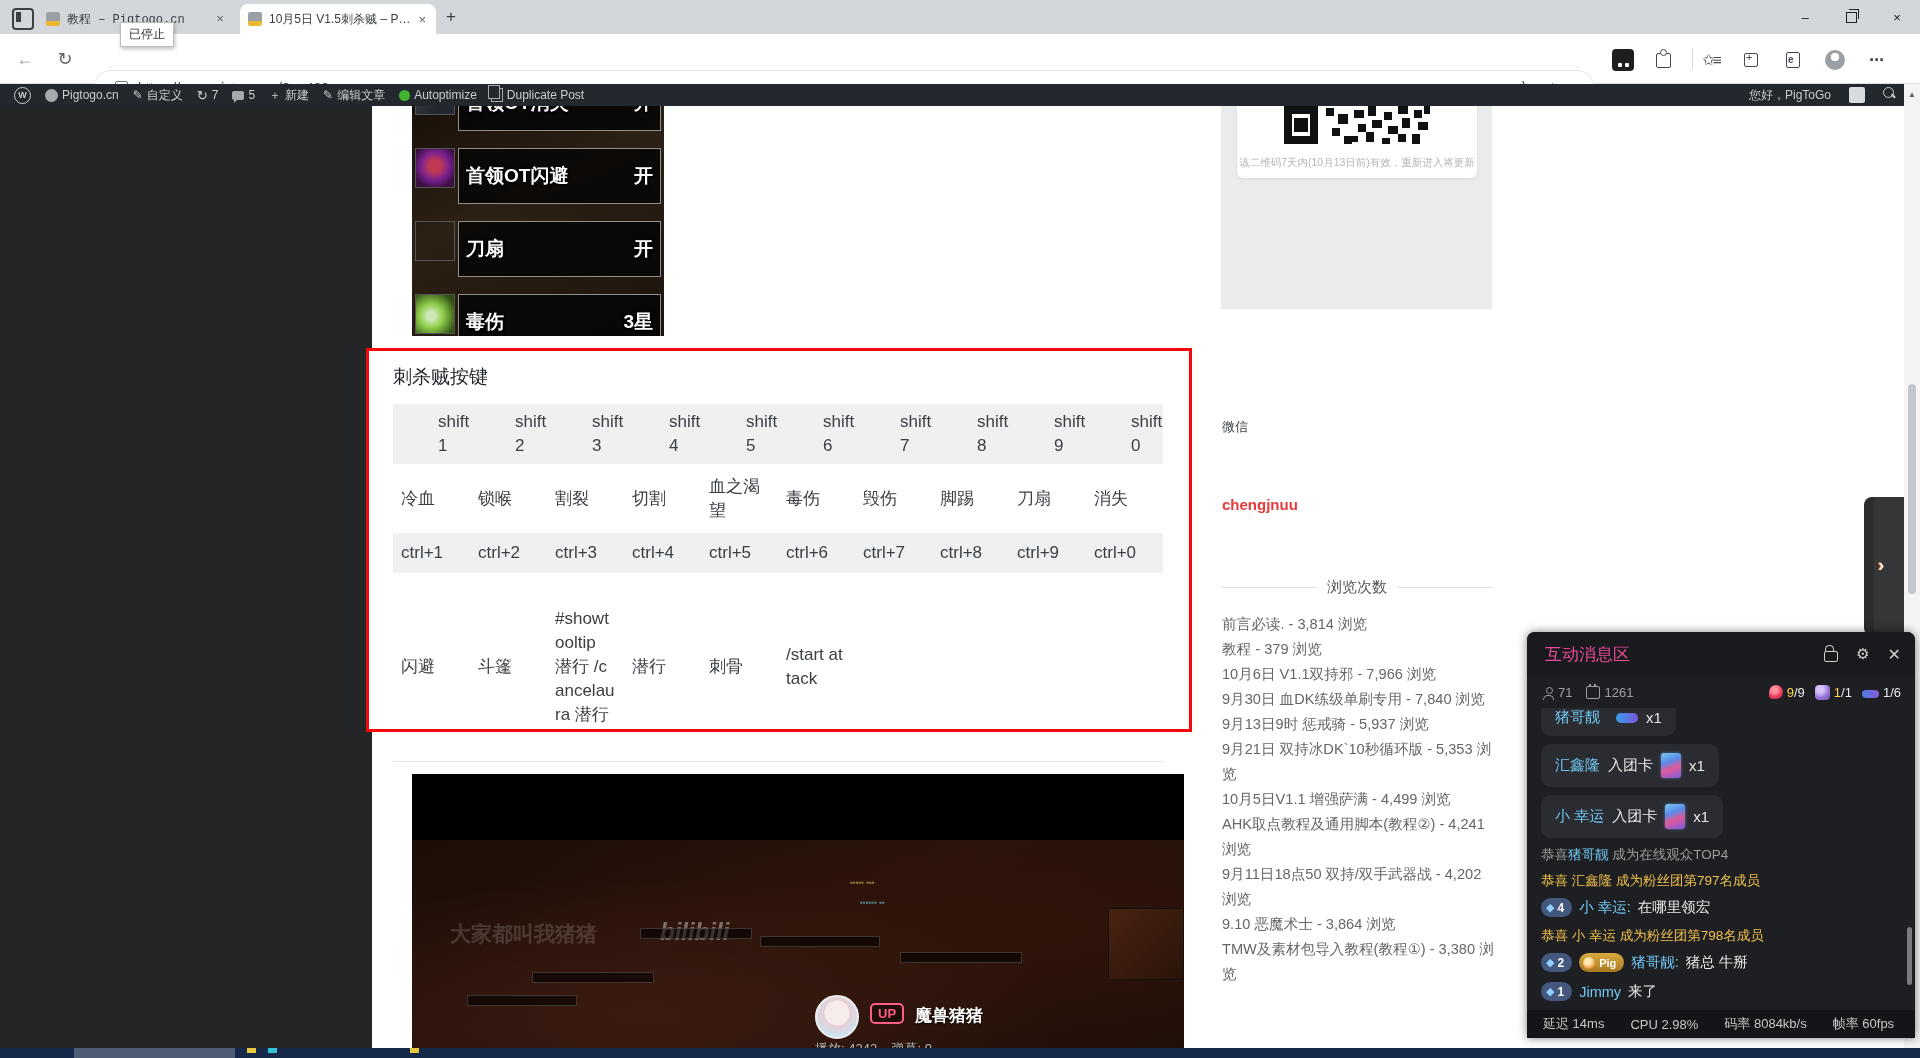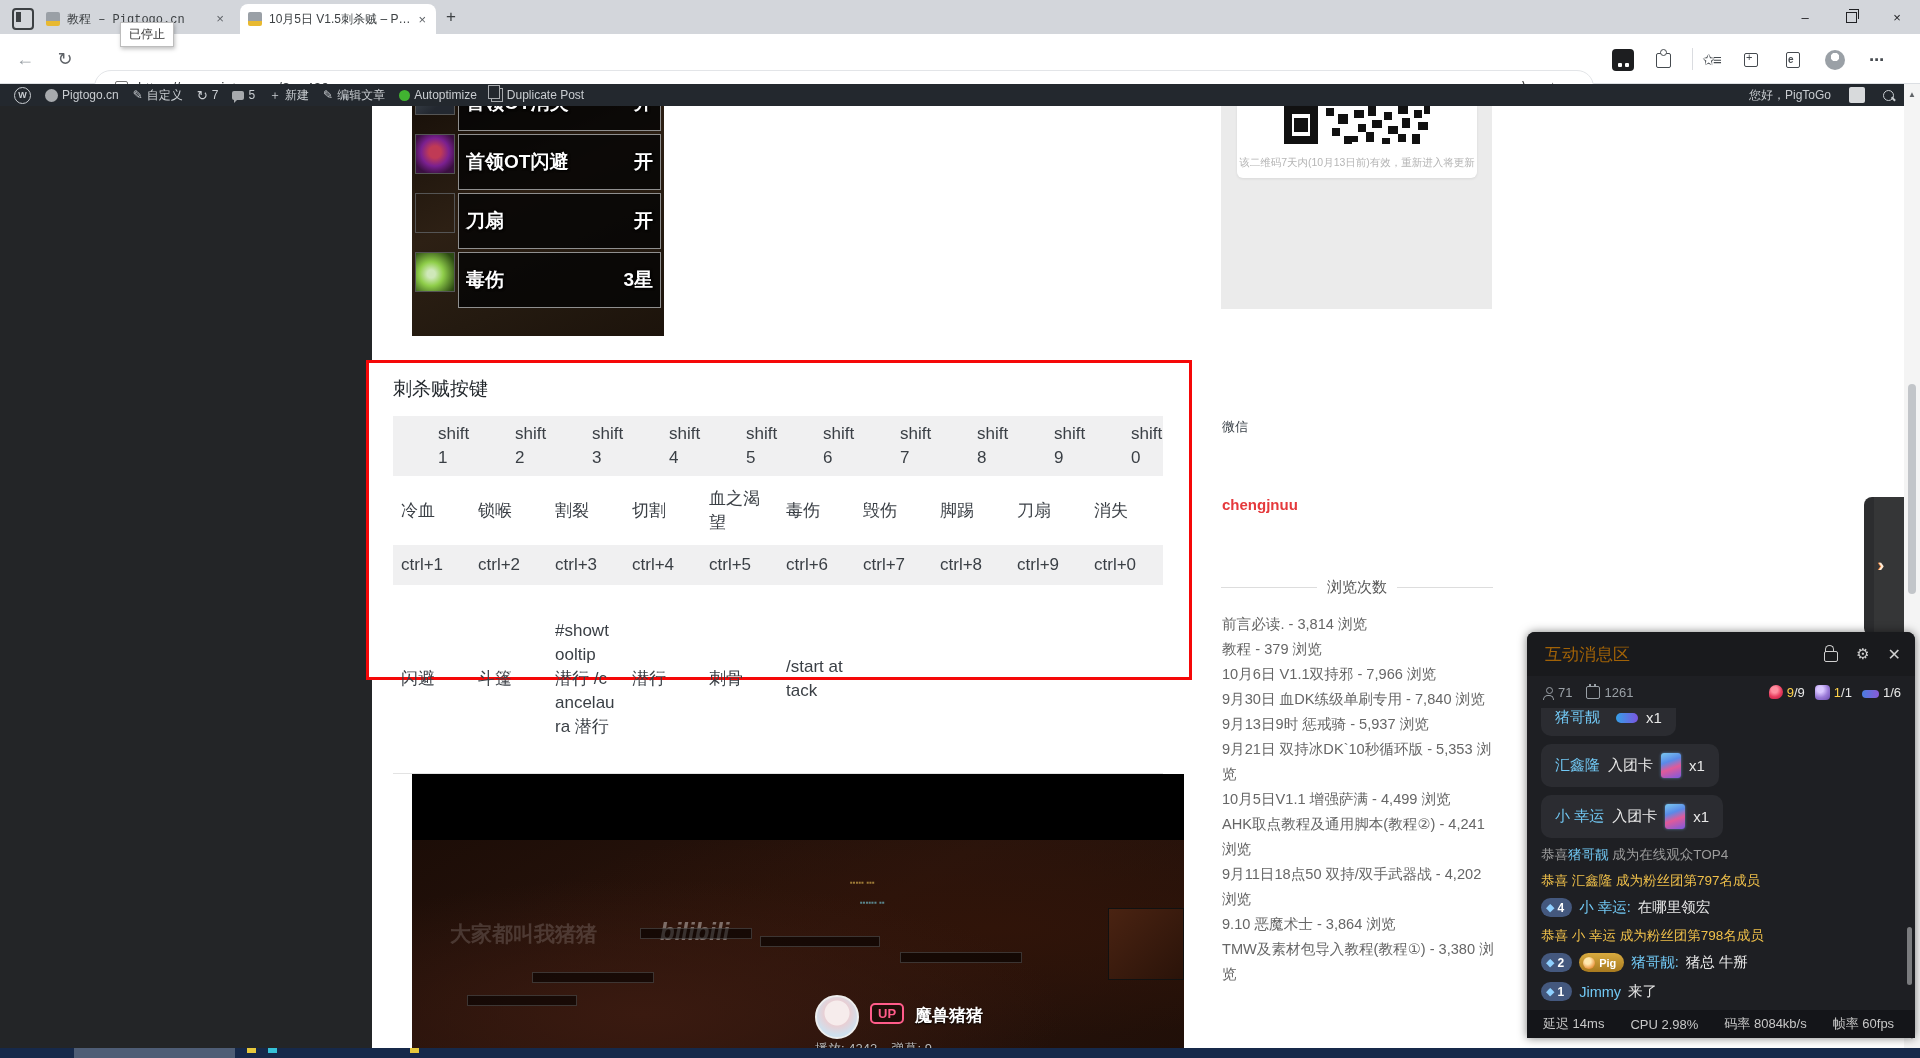--- a/index.html
+++ b/index.html
@@ -63,44 +63,44 @@
   .ab-ic{display:inline-flex;align-items:center;justify-content:center;}
   .wp-logo{width:15px;height:15px;border:1.4px solid #c9cdd1;border-radius:50%;font-size:9px;font-weight:bold;}
   .site-ic{width:13px;height:13px;border-radius:50%;background:#a7aaad;position:relative;}
   .pen-ic{font-size:12px;}
   .upd-ic{font-size:13px;}
   .cmt-ic{width:12px;height:9px;background:#a7aaad;border-radius:2px;position:relative;}
   .cmt-ic::before{content:"";position:absolute;left:2px;bottom:-3px;border:3px solid transparent;border-top-color:#a7aaad;border-left-color:#a7aaad;}
   .green-dot{width:11px;height:11px;border-radius:50%;background:#41b331;}
   .dup-ic{width:10px;height:12px;border:1.4px solid #a7aaad;position:relative;background:#23282e;}
   .dup-ic::before{content:"";position:absolute;left:-4px;top:-4px;width:10px;height:12px;border:1.4px solid #a7aaad;background:#23282e;}
-  #ab-right{margin-left:auto;display:flex;align-items:center;gap:18px;margin-right:26px;}
+  #ab-right{margin-left:auto;display:flex;align-items:flex-start;gap:18px;margin-right:26px;}
   .ab-avatar{width:16px;height:16px;background:#d8dadc;border-radius:2px;}
   .search-ic{width:9px;height:9px;border:1.6px solid #c9cdd1;border-radius:50%;position:relative;}
   .search-ic::before{content:"";position:absolute;left:7px;top:7px;width:5px;height:1.6px;background:#c9cdd1;transform:rotate(45deg);}
 
   
   #dark-strip{position:absolute;left:0;top:106px;width:372px;height:942px;background:#232527;}
 
   
   #game-shot{position:absolute;left:412px;top:106px;width:252px;height:230px;overflow:hidden;
     background:linear-gradient(155deg,#181009 0%,#2d2014 40%,#241a10 70%,#1c130b 100%);}
   #skill-rows{position:absolute;left:3px;top:-31px;width:246px;}
-  .skill-row{display:flex;margin-bottom:3px;height:56px;}
+  .skill-row{display:flex;margin-bottom:17px;height:56px;}
   .skill-icon{width:40px;height:40px;flex:none;border:1px solid #555;box-sizing:border-box;}
   .si-0{background:radial-gradient(circle at 60% 30%,#b9c6d4 0 3px,transparent 4px),radial-gradient(circle at 30% 60%,#8795a6 0 2px,transparent 3px),linear-gradient(140deg,#4a525c,#232830 70%);}
   .si-1{background:radial-gradient(circle at 50% 45%,#c03a55 0 6px,#7a2090 14px,#3a1040 80%);}
   .si-2{background:linear-gradient(135deg,#f7a add 0,#f78ad4 20%,#8d1f6e 45%,#e6b9e0 60%,#6e1355 100%);}
   .si-3{background:radial-gradient(circle at 40% 55%,#cfe8b9 0 4px,#8fce4a 12px,#2c4a12 85%);}
   .skill-label{flex:1;margin-left:3px;background:rgba(5,5,5,.82);border:1px solid #8f8f8f;box-sizing:border-box;
     display:flex;align-items:center;justify-content:space-between;padding:0 7px;
     color:#fff;font-weight:bold;font-size:19px;text-shadow:1px 1px 2px #000,0 0 3px #000;white-space:nowrap;}
 
   
-  #keybind-box{position:absolute;left:366px;top:360px;width:826px;height:320px;border:3px solid #f50808;box-sizing:border-box;background:#fff;}
+  #keybind-box{position:absolute;left:366px;top:348px;width:826px;height:384px;border:3px solid #f50808;box-sizing:border-box;background:#fff;}
   #keybind-title{margin:13px 0 0 24px;font-size:19px;color:#23282d;}
   #keybind-table{border-collapse:collapse;margin:14px 0 0 24px;width:770px;table-layout:fixed;border-bottom:1px solid #e3e3e3;}
   #keybind-table td{font-size:17px;color:#3a3f45;padding:6px 8px;box-sizing:border-box;vertical-align:middle;line-height:1.42;overflow:hidden;}
   #keybind-table tr.shaded td{background:#f0f0f1;}
   #keybind-table tr.r1 td{height:57px;white-space:pre-line;padding-left:45px;}
   #keybind-table tr.r2 td{height:69px;}
   #keybind-table tr.r3 td{height:40px;}
   #keybind-table tr.r4 td{height:188px;word-break:break-all;}
 
   
@@ -137,21 +137,21 @@
   #sb-thumb{position:absolute;left:4px;top:300px;width:8px;height:210px;background:#c2c5c9;border-radius:4px;}
 
   
   #side-handle{position:absolute;left:1864px;top:497px;width:40px;height:139px;background:#2c2d2f;border-radius:8px 0 0 8px;}
   #side-handle .inner{position:absolute;left:10px;top:0;width:30px;height:139px;background:#353637;}
   #side-handle .chev{position:absolute;left:14px;top:57px;color:#ffe9d2;font-size:19px;font-weight:bold;text-shadow:-1px 0 0 #e8803a;}
 
   
   #chat{position:absolute;left:1527px;top:632px;width:388px;height:406px;background:#1e1f23;border-radius:8px 8px 0 0;box-shadow:0 0 10px rgba(0,0,0,.5);}
   #chat-header{position:absolute;left:0;top:0;width:100%;height:44px;background:#191a1d;border-radius:8px 8px 0 0;display:flex;align-items:center;}
-  #chat-title{color:#a16207;font-size:17px;margin-left:18px;}
+  #chat-title{color:#ec4899;font-size:17px;margin-left:18px;}
   #chat-header .hdr-icons{margin-left:auto;margin-right:14px;display:flex;align-items:center;gap:18px;color:#cfcfcf;}
   .lock-ic{width:12px;height:9px;border:1.6px solid #cfcfcf;border-radius:2px;position:relative;margin-top:5px;}
   .lock-ic::before{content:"";position:absolute;left:0px;top:-7px;width:7px;height:6px;border:1.6px solid #cfcfcf;border-bottom:none;border-radius:5px 5px 0 0;}
   .gear-ic{font-size:15px;} .close-ic{font-size:16px;}
   #chat-stats{position:absolute;left:0;top:44px;width:100%;height:32px;display:flex;align-items:center;color:#9aa0a6;font-size:13px;}
   .cs-left{display:flex;align-items:center;gap:14px;margin-left:16px;}
   .cs-right{display:flex;align-items:center;gap:10px;margin-left:auto;margin-right:14px;color:#e8e8e8;}
   .person-ic{width:11px;height:11px;position:relative;display:inline-block;}
   .person-ic::before{content:"";position:absolute;left:3px;top:0;width:5px;height:5px;border-radius:50%;border:1.4px solid #9aa0a6;}
   .person-ic::after{content:"";position:absolute;left:0px;bottom:-2px;width:9px;height:4px;border:1.4px solid #9aa0a6;border-bottom:none;border-radius:5px 5px 0 0;}

